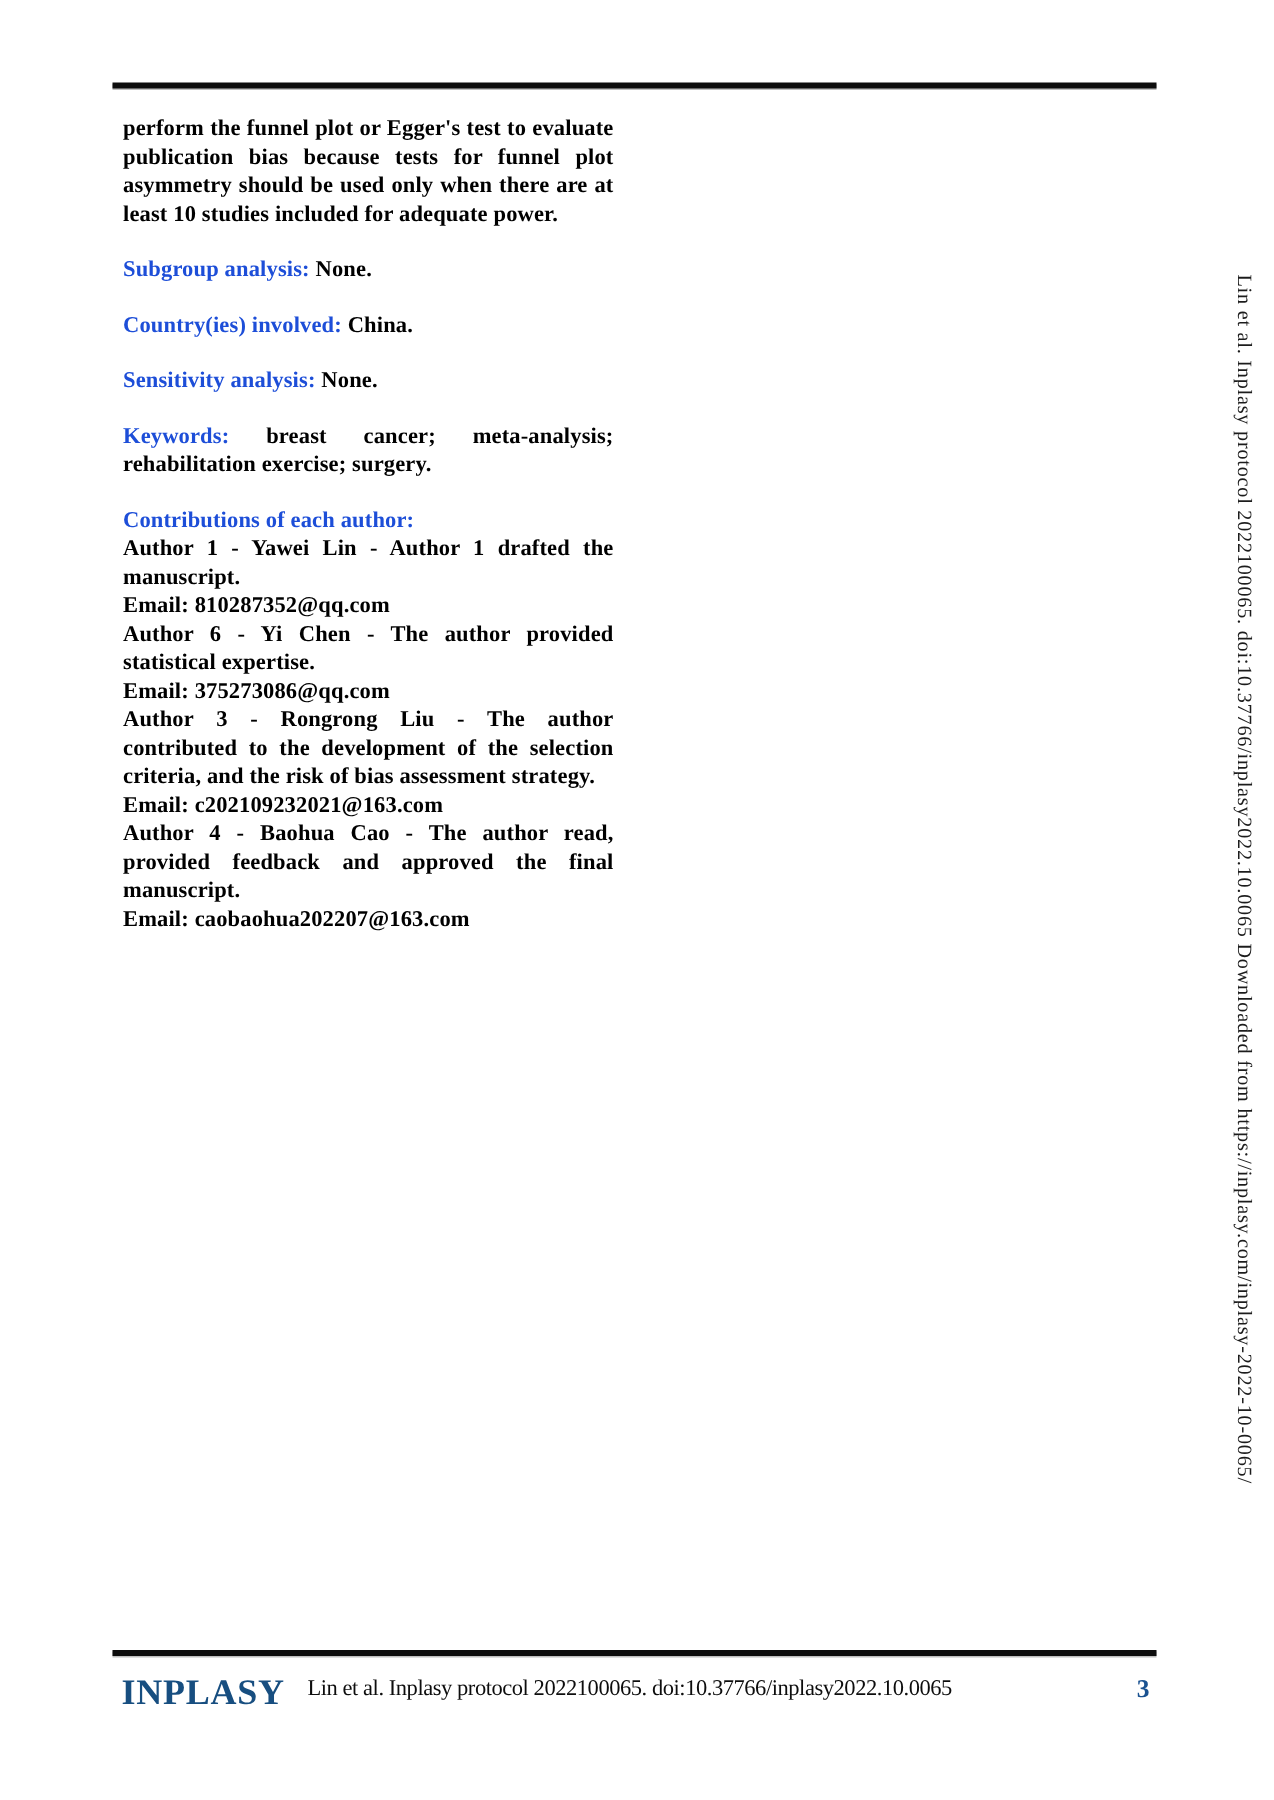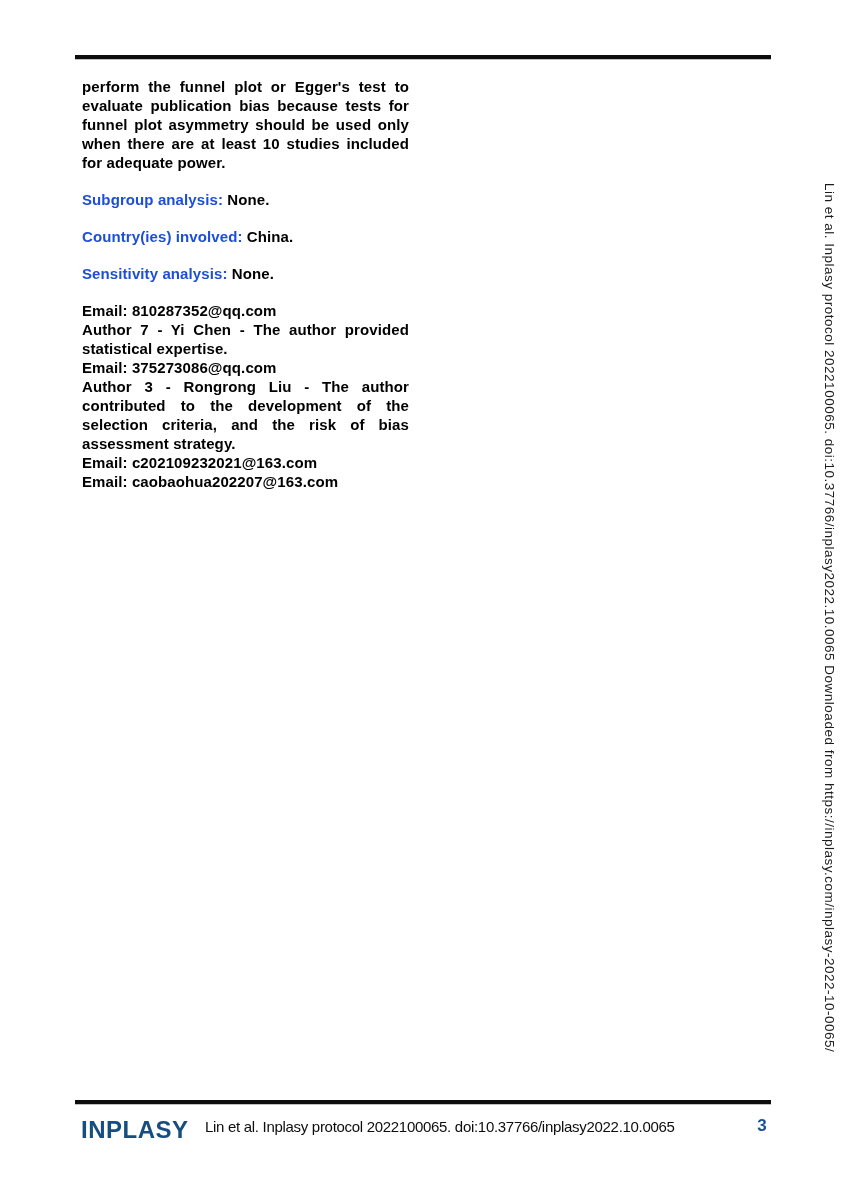--- a/index.html
+++ b/index.html
@@ -2,21 +2,21 @@
 <html><head>
 <meta charset="utf-8">
 <style>
   html, body { margin: 0; padding: 0; background: #ffffff; }
   .page {
     position: relative;
     width: 849px;
     height: 1200px;
     background: #ffffff;
     overflow: hidden;
-    font-family: Liberation Sans, sans-serif;
+    font-family: Liberation Serif, serif;
     color: #000000;
   }
 
   
   .rule {
     position: absolute;
     left: 75px;
     width: 696px;
     height: 4px;
     background: #0d0d0d;
@@ -97,27 +97,31 @@
   <main class="body-col">
 
     <p class="para">perform the funnel plot or Egger's test to evaluate publication bias because tests for funnel plot asymmetry should be used only when there are at least 10 studies included for adequate power.</p>
 
     <p class="para"><span class="lbl">Subgroup analysis:</span> <span>None.</span></p>
 
     <p class="para"><span class="lbl">Country(ies) involved:</span> <span>China.</span></p>
 
     <p class="para"><span class="lbl">Sensitivity analysis:</span> <span>None.</span></p>
 
+    <p class="para"><span class="lbl">Keywords:</span> <span>breast cancer; meta-analysis; rehabilitation exercise; surgery.</span></p>
 
     <div class="contrib">
+      <div class="lbl">Contributions of each author:</div>
+      <div class="cline">Author 1 - Yawei Lin - Author 1 drafted the manuscript.</div>
       <div class="cline">Email: 810287352@qq.com</div>
-      <div class="cline">Author 7 - Yi Chen - The author provided statistical expertise.</div>
+      <div class="cline">Author 6 - Yi Chen - The author provided statistical expertise.</div>
       <div class="cline">Email: 375273086@qq.com</div>
       <div class="cline">Author 3 - Rongrong Liu - The author contributed to the development of the selection criteria, and the risk of bias assessment strategy.</div>
       <div class="cline">Email: c202109232021@163.com</div>
+      <div class="cline">Author 4 - Baohua Cao - The author read, provided feedback and approved the final manuscript.</div>
       <div class="cline">Email: caobaohua202207@163.com</div>
     </div>
 
   </main>
 
   <div class="sidebar">Lin et al. Inplasy protocol 2022100065. doi:10.37766/inplasy2022.10.0065 Downloaded from https://inplasy.com/inplasy-2022-10-0065/</div>
 
   <footer>
     <div class="rule rule-bottom"></div>
     <div class="logo">INPLASY</div>

